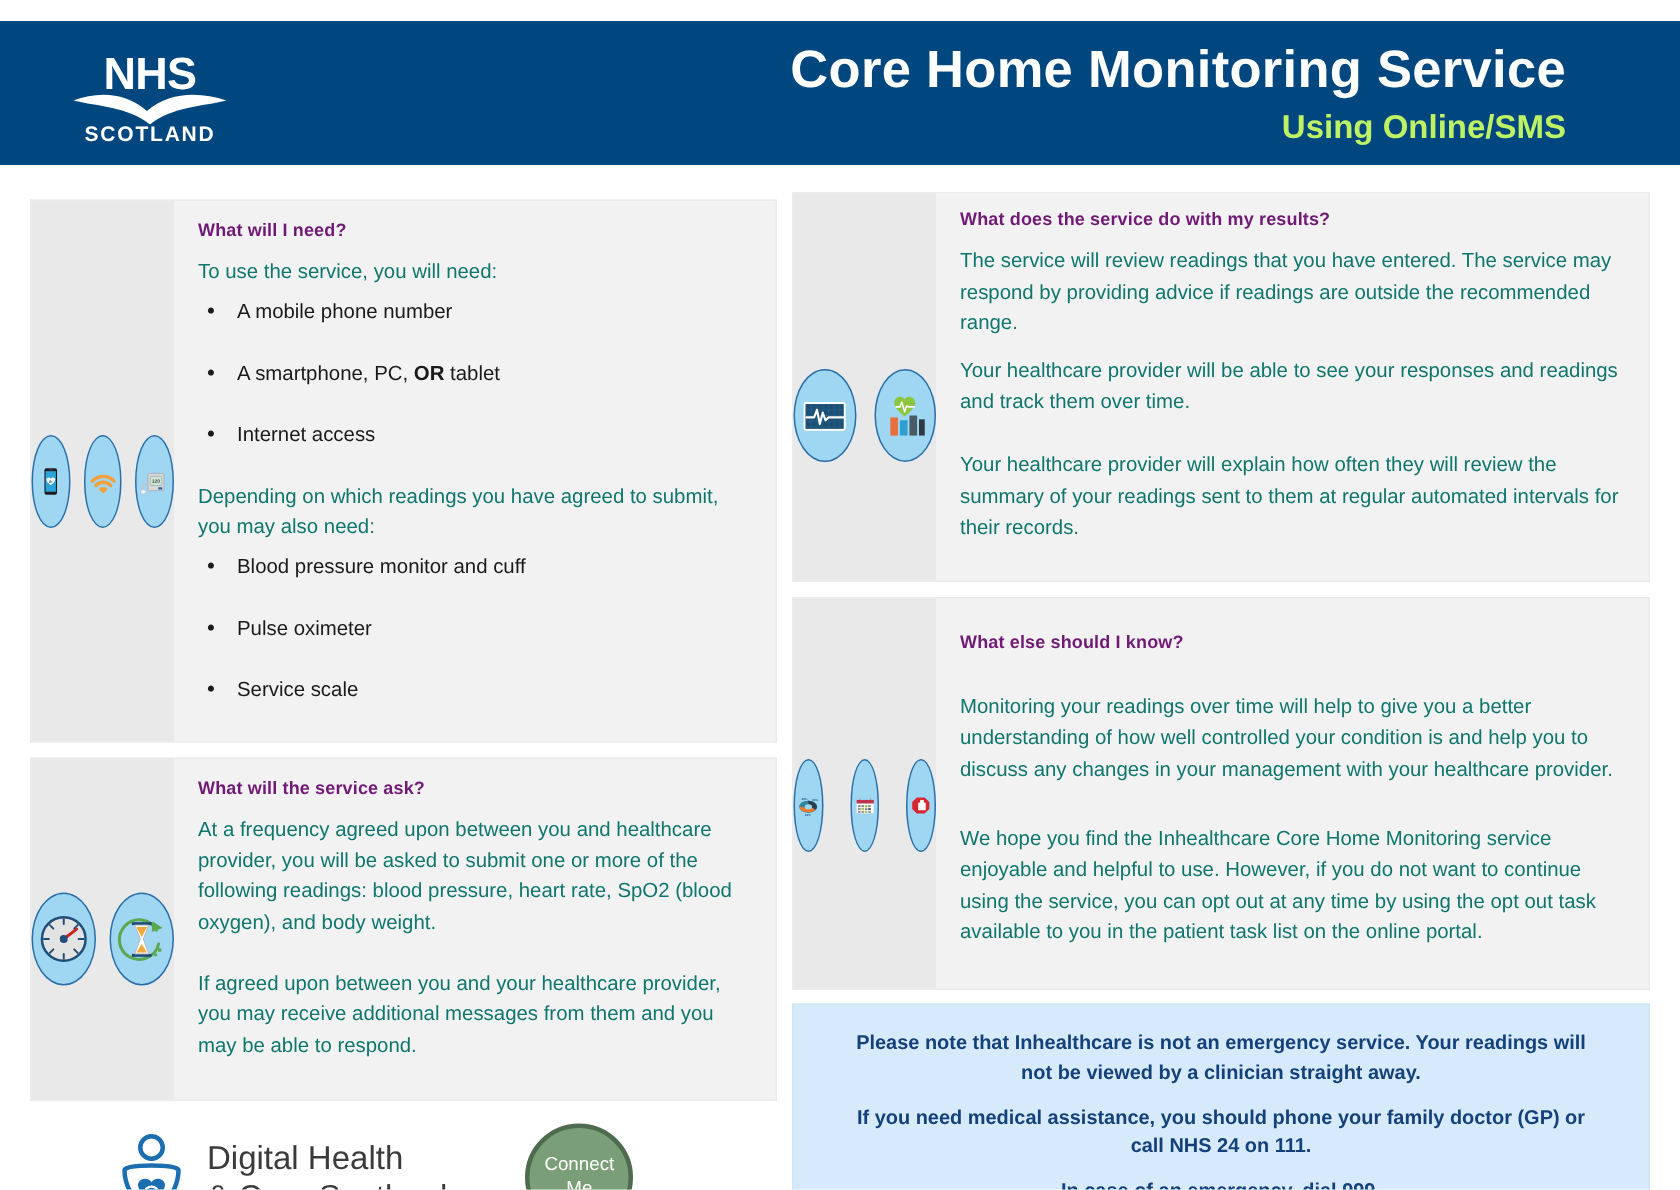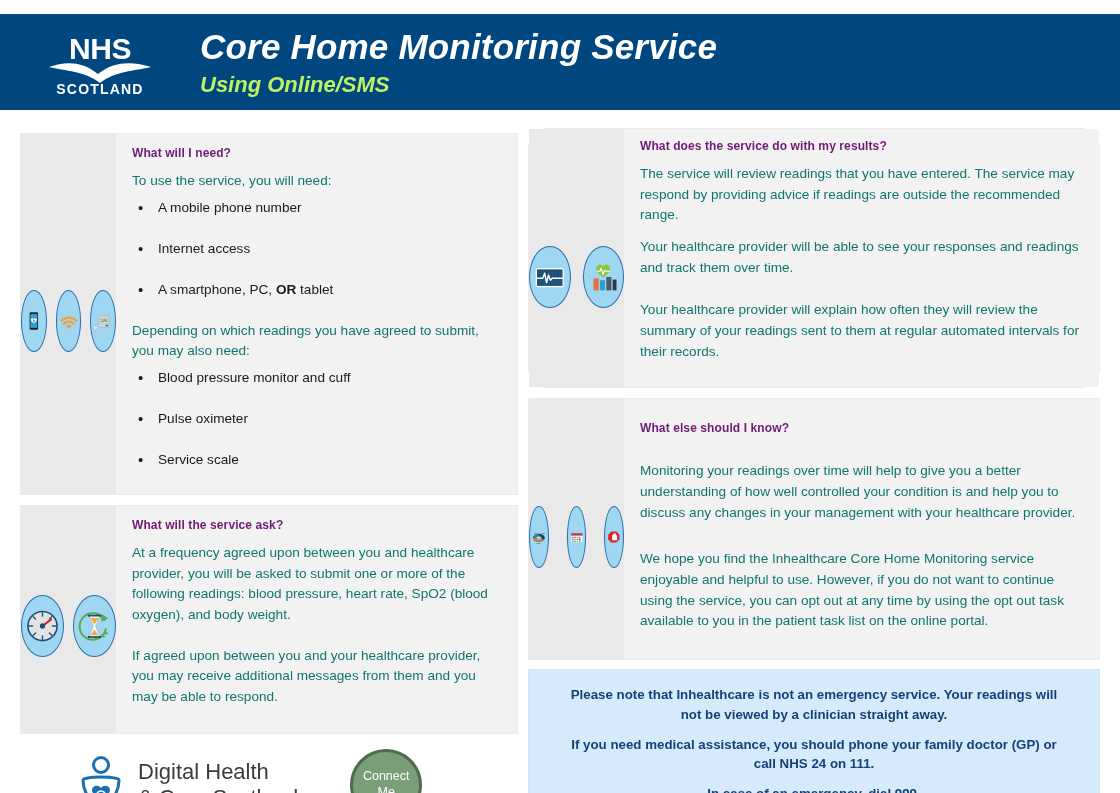--- a/index.html
+++ b/index.html
@@ -15,21 +15,21 @@
   
   .header {
     position: absolute; left: 0; top: 14px; width: 1120px; height: 96px;
     background: #00467f; display: flex; align-items: center;
   }
   .nhs-logo {
     width: 200px; height: 96px; display: flex; flex-direction: column;
     align-items: center; justify-content: center; padding-top: 4px;
   }
   .nhs-logo svg { display: block; }
-  .header-titles { flex: 1; text-align: left; padding-right: 120px; font-style: italic; }
+  .header-titles { flex: 1; text-align: right; padding-right: 76px; }
   .hdr-title {
     color: #ffffff; font-size: 35px; font-weight: bold; letter-spacing: .2px;
     line-height: 1.15;
   }
   .hdr-sub {
     color: #bef264; font-size: 22px; font-weight: bold; margin-top: 6px;
     line-height: 1.1;
   }
 
   
@@ -162,24 +162,24 @@
 
         <div class="content">
           <div class="sec-head">What will I need?</div>
           <div class="para tight">To use the service, you will need:</div>
 
           <ul class="bullets">
             <li>
               <span>A mobile phone number</span>
             </li>
             <li>
+              <span>A smartphone, PC, </span><b>OR</b><span> tablet</span>
+            </li>
+            <li>
               <span>Internet access</span>
-            </li>
-            <li>
-              <span>A smartphone, PC, </span><b>OR</b><span> tablet</span>
             </li>
           </ul>
 
           <div class="para tight">Depending on which readings you have agreed to submit, you may also need:</div>
 
           <ul class="bullets">
             <li>
               <span>Blood pressure monitor and cuff</span>
             </li>
             <li>
@@ -258,21 +258,21 @@
         <div class="connectme">
           <span>Connect</span>
           <span>Me</span>
         </div>
       </div>
 
     </div>
 
     <div class="col-right">
 
-      <div class="panel" style="min-height:232px;border-radius:20px;">
+      <div class="panel" style="min-height:232px;">
 
         <div class="icons" style="padding-top:38px; gap:12px;">
 
           <div class="ico">
             <svg width="62" height="62" viewBox="0 0 62 62">
               <rect x="9" y="17" width="44" height="30" rx="2.5" fill="#ffffff"></rect>
               <rect x="11" y="19" width="40" height="26" fill="#1d4f74"></rect>
               <g stroke="#2f6f97" stroke-width=".6" opacity=".8">
                 <line x1="17" y1="19" x2="17" y2="45"></line>
                   <line x1="23" y1="19" x2="23" y2="45"></line>

